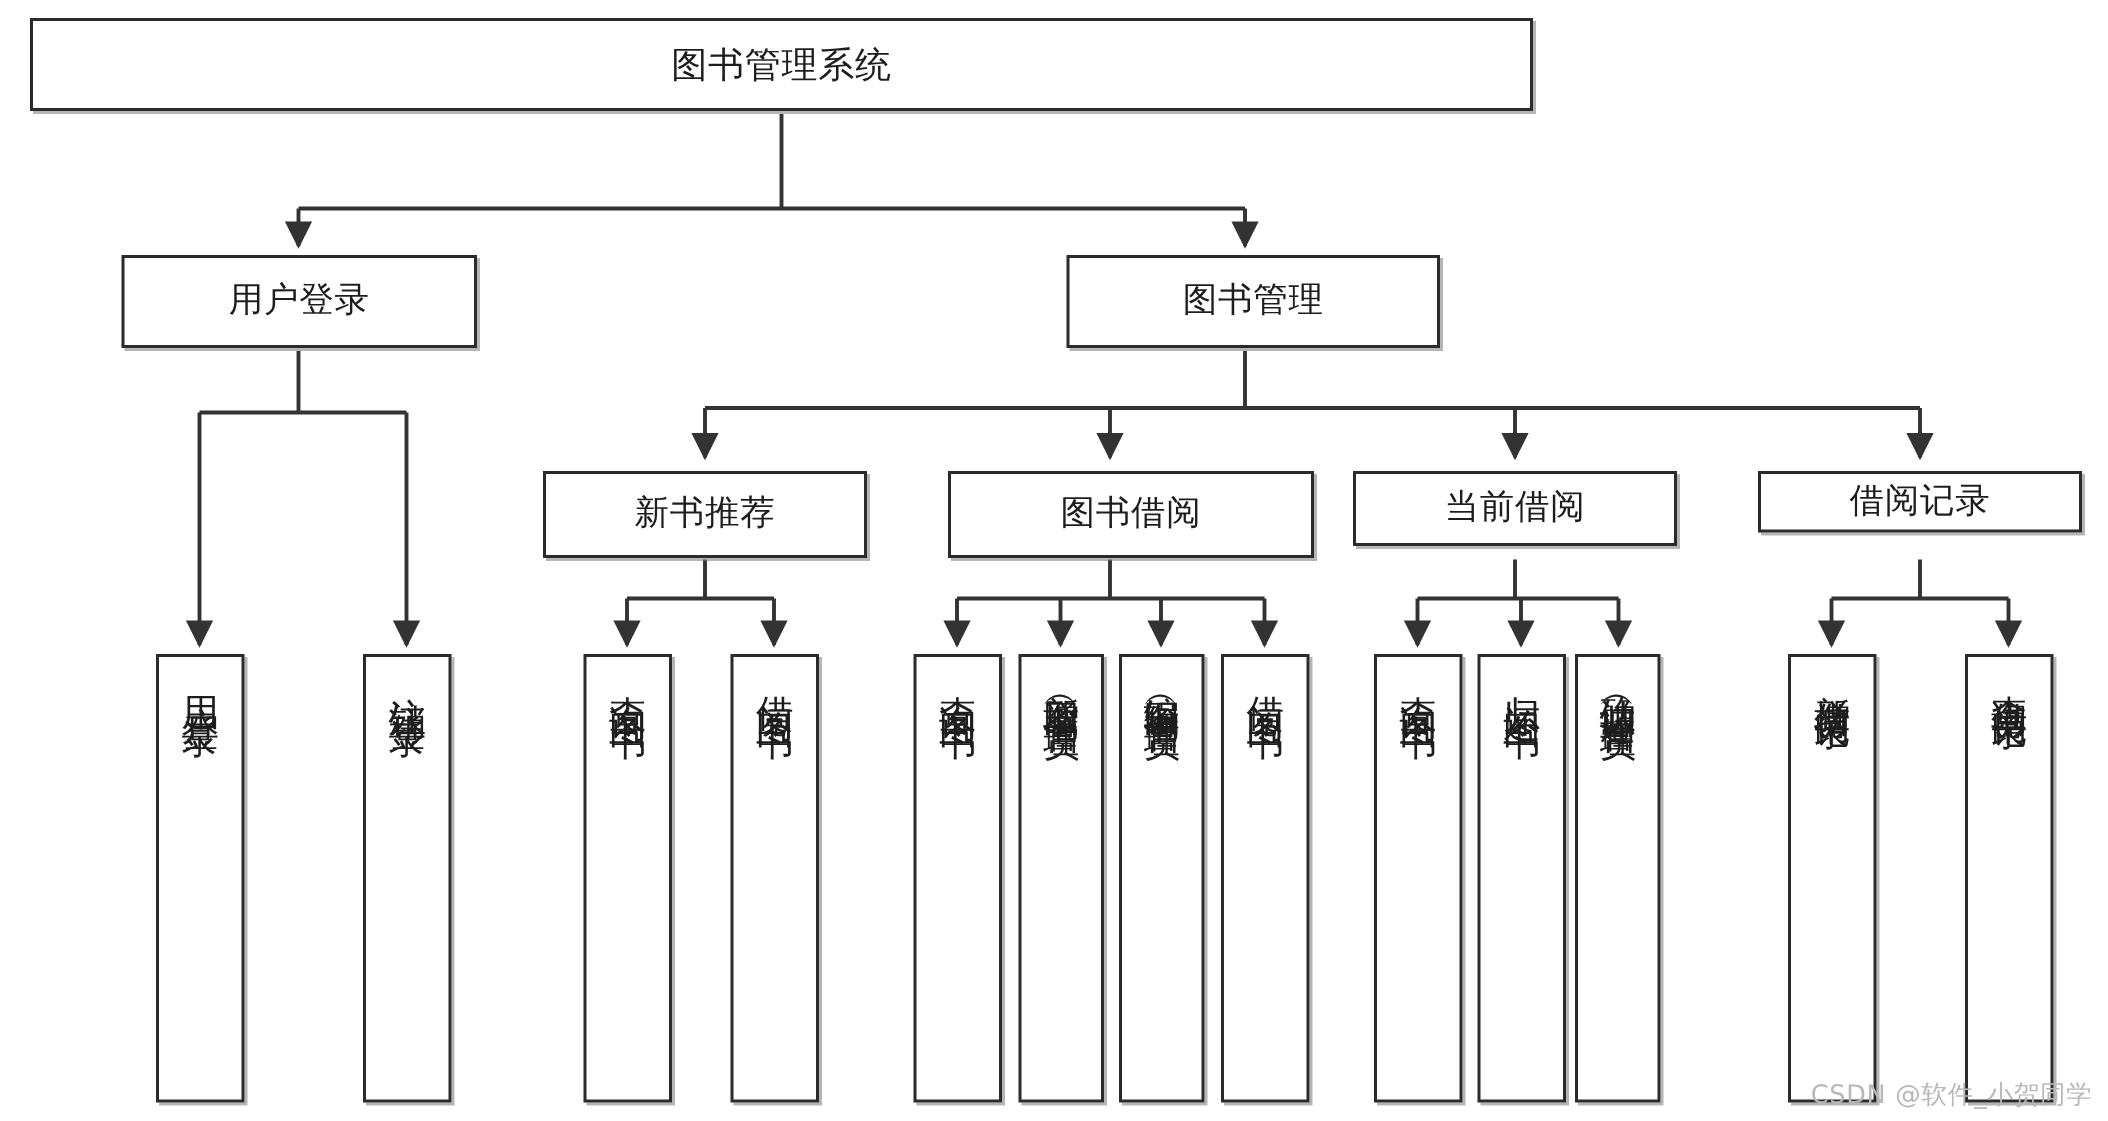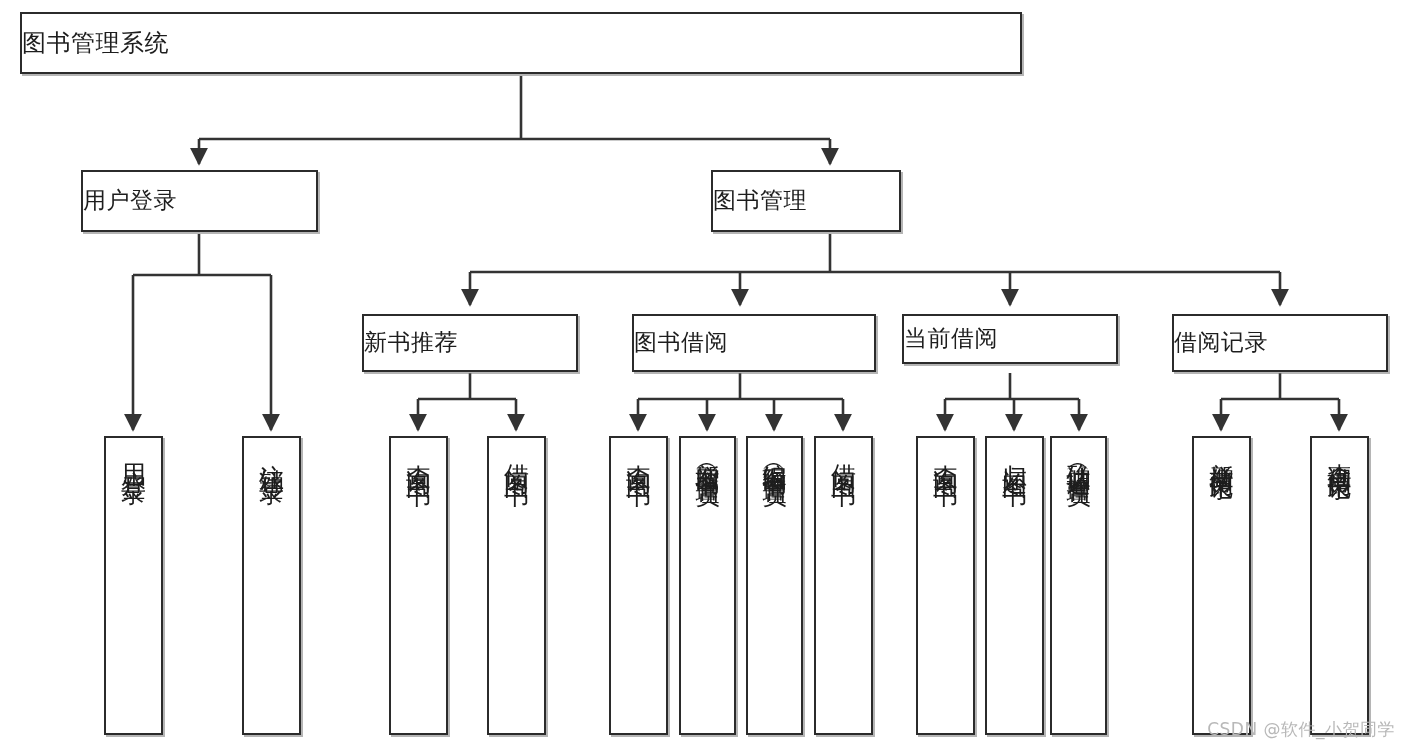--- a/index.html
+++ b/index.html
@@ -26,20 +26,21 @@
     pointer-events: none;
   }
   .node {
     position: absolute;
     box-sizing: border-box;
     background: #ffffff;
     border: 2px solid #2b2b2b;
     box-shadow: 2px 2px 0 0 rgba(120,120,120,0.55);
     display: flex;
     align-items: center;
+    justify-content: center;
   }
   .node .label {
     color: #1d1d1d;
     letter-spacing: 0.5px;
     white-space: nowrap;
   }
   
   .node.horiz .label {
     writing-mode: horizontal-tb;
     font-size: 23px;
@@ -131,34 +132,34 @@
     </g>
   </svg>
 
   <div class="node horiz root" style="left:20px; top:12px; width:1002px; height:62px;">
     <span class="label">图书管理系统</span>
   </div>
 
   <div class="node horiz" style="left:81px; top:170px; width:237px; height:62px;">
     <span class="label">用户登录</span>
   </div>
-  <div class="node horiz" style="left:711px; top:170px; width:190px; height:62px;">
+  <div class="node horiz" style="left:711px; top:170px; width:249px; height:62px;">
     <span class="label">图书管理</span>
   </div>
 
   <div class="node horiz" style="left:362px; top:314px; width:216px; height:58px;">
     <span class="label">新书推荐</span>
   </div>
   <div class="node horiz" style="left:632px; top:314px; width:244px; height:58px;">
     <span class="label">图书借阅</span>
   </div>
   <div class="node horiz" style="left:902px; top:314px; width:216px; height:50px;">
     <span class="label">当前借阅</span>
   </div>
-  <div class="node horiz" style="left:1172px; top:314px; width:216px; height:58px;">
+  <div class="node horiz" style="left:1172px; top:314px; width:216px; height:41px;">
     <span class="label">借阅记录</span>
   </div>
 
   <div class="node vert" style="left:104px; top:436px; width:59px; height:299px;">
     <span class="label">用户登录</span>
   </div>
   <div class="node vert" style="left:242px; top:436px; width:59px; height:299px;">
     <span class="label">注销登录</span>
   </div>
 

